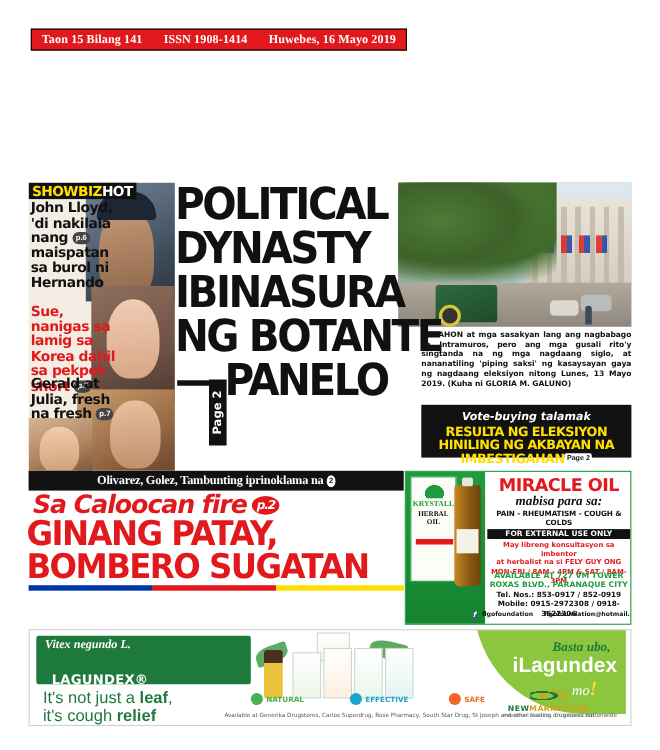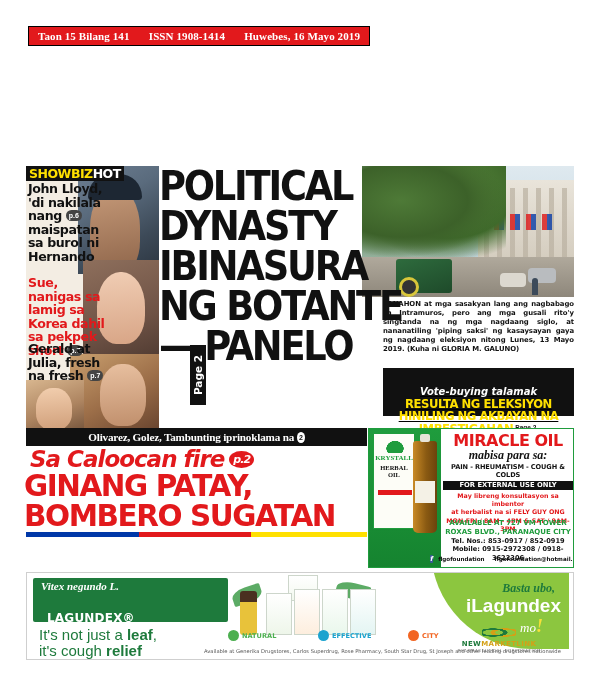--- a/index.html
+++ b/index.html
@@ -178,21 +178,21 @@
   
   .caption {
     position:absolute; left:383px; top:300px; width:191px; height:66px;
     color:#111; font-family:"DejaVu Sans", sans-serif; font-weight:bold;
     font-size:6.9px; line-height:9.1px; letter-spacing:-.05px; text-align:justify;
   }
 
   
   .vb {
     position:absolute; left:383px; top:368px; width:191px; height:48px;
-    background:#111; padding:18px 3px;text-decoration:underline;
+    background:#111; padding:6px 3px;
   }
   .vb-top { color:#fff; text-align:center;
     font-family:"DejaVu Sans", sans-serif; font-weight:bold; font-style:italic;
     font-size:10px; line-height:11px; }
   .vb-main { color:#ffe000; text-align:center; margin-top:1px;
     font-family:"DejaVu Sans", sans-serif; font-weight:bold;
     font-size:11.6px; line-height:12.4px; letter-spacing:-.45px; }
   .vb-pg { display:inline-block; background:#fff; color:#111; border-radius:2px;
     font-size:6.5px; line-height:8px; padding:1px 2px; vertical-align:3px;
     font-family:"Liberation Sans", sans-serif; letter-spacing:0; }
@@ -495,18 +495,18 @@
     <div class="badge b1">
       <i class="bdot"></i>
       <span>NATURAL</span>
     </div>
     <div class="badge b2">
       <i class="bdot"></i>
       <span>EFFECTIVE</span>
     </div>
     <div class="badge b3">
       <i class="bdot"></i>
-      <span>CITY</span>
+      <span>SAFE</span>
     </div>
   </div>
   <div class="lag-avail">Available at Generika Drugstores, Carlos Superdrug, Rose Pharmacy, South Star Drug, St Joseph and other leading drugstores nationwide</div>
 
 </div>
 
 </body></html>

